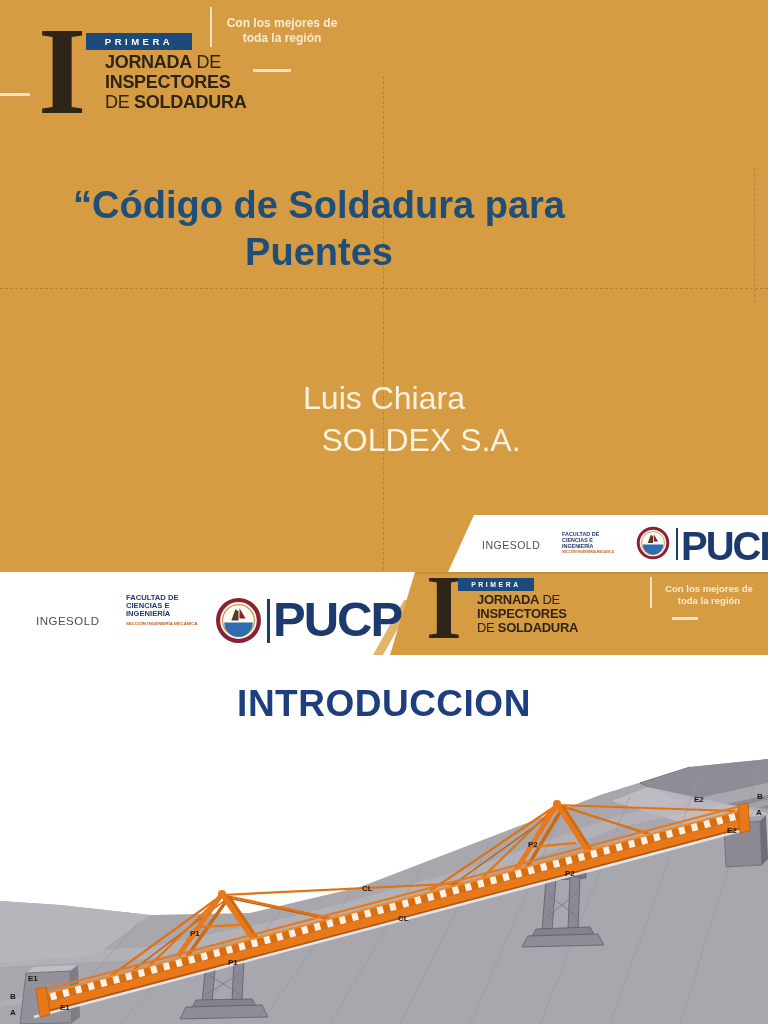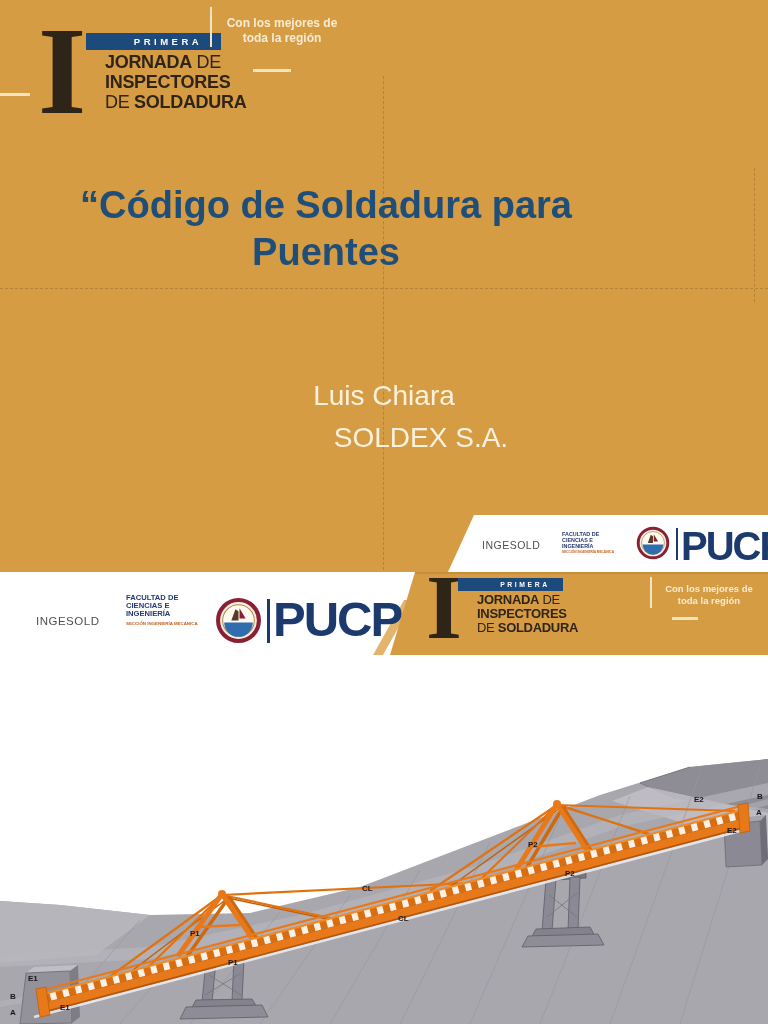--- a/index.html
+++ b/index.html
@@ -7,30 +7,30 @@
         font-family:"Liberation Sans",sans-serif;}
   .abs{position:absolute;}
 
   
   #slide1{left:0;top:0;width:768px;height:572px;background:var(--slide_orange,#d69c43);}
   .guide{position:absolute;opacity:.55;}
   .guide.v{border-left:1px dashed #9a702a;}
   .guide.h{border-top:1px dashed #9a702a;}
 
   .logo-numeral{font-family:"Liberation Serif",serif;font-weight:700;color:var(--logo_dark,#2f2418);}
-  .primera-box{background:var(--primera_blue,#1d4a7c);color:#fff;font-weight:700;text-align:center;padding-left:29px;}
+  .primera-box{background:var(--primera_blue,#1d4a7c);color:#fff;font-weight:700;text-align:center;}
   .logo-line{color:var(--logo_dark,#2f2418);font-weight:700;white-space:nowrap;letter-spacing:-.3px;margin-left:19px;}
   .logo-line .thin{font-weight:400;}
 
   .tagline{color:var(--cream,#f7ecd2);font-weight:700;text-align:center;}
   .cream-bar{background:#f2e4c2;}
 
-  #title1-wrap{left:8px;top:182px;width:636px;text-align:center;color:var(--title_blue,#1f4e79);
+  #title1-wrap{left:1px;top:182px;width:636px;text-align:center;color:var(--title_blue,#1f4e79);
                font-weight:700;font-size:38px;line-height:47px;}
-  .author-line{left:0;width:768px;text-align:center;color:#faf2df;font-size:28px;}
+  .author-line{left:0;width:768px;text-align:center;color:#faf2df;font-size:32px;}
 
   .footer-band{background:#fff;clip-path:polygon(26px 0,100% 0,100% 100%,0 100%);}
   .ingesold{font-weight:400;color:#4d4f53;letter-spacing:.5px;}
   .fac{color:#25386e;font-weight:800;line-height:1.08;white-space:nowrap;}
   .seccion{color:#c2601e;font-weight:700;white-space:nowrap;}
   .pucp-big{font-weight:700;color:var(--pucp_blue,#1c3a6e);letter-spacing:-2px;line-height:1;}
   .pucp-divider{background:var(--pucp_blue,#1c3a6e);}
 
   
   #slide2{left:0;top:572px;width:768px;height:452px;background:#fff;}
@@ -133,20 +133,21 @@
         <span class="thin">DE </span><span>SOLDADURA</span>
       </div>
     </div>
     <div class="abs cream-bar" style="left:650px;top:5px;width:1.5px;height:31px;"></div>
     <div class="abs tagline" style="left:656px;top:11px;width:106px;font-size:9.5px;line-height:12px;">
       <div>Con los mejores de</div>
       <div>toda la región</div>
     </div>
     <div class="abs cream-bar" style="left:672px;top:45px;width:26px;height:2.5px;"></div>
 
+    <div id="s2-heading" class="abs">INTRODUCCION</div>
 
     <svg id="bridge-svg" class="abs" style="left:0;top:183px;" width="768" height="269" viewBox="0 0 768 269">
       <defs>
         <pattern id="slats" width="13" height="12" patternUnits="userSpaceOnUse" patternTransform="rotate(-14.8)">
           <rect x="0" y="0" width="6" height="12" fill="#ffffff" opacity="0.9"></rect>
         </pattern>
       </defs>
 
       <path d="M768,4 L690,12 L600,40 L480,86 L360,132 L250,158 L150,160 L60,150 L0,146 L0,269 L768,269 Z" fill="#a9a7ae"></path>
       <path d="M0,146 L60,150 L150,160 L96,200 L0,208 Z" fill="#b7b5bc"></path>

